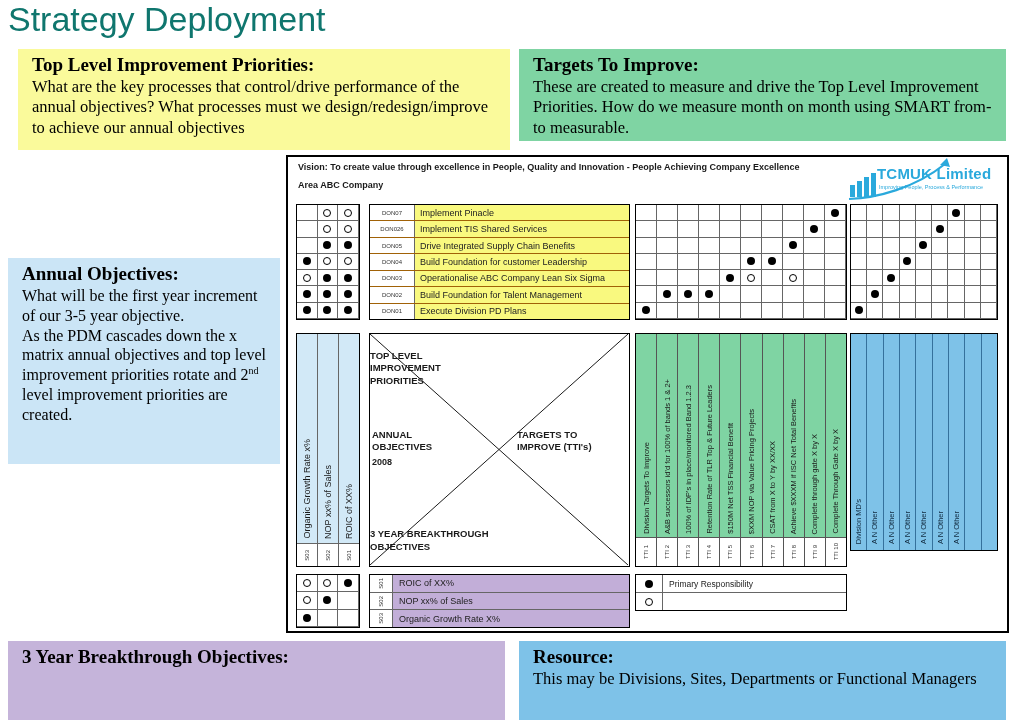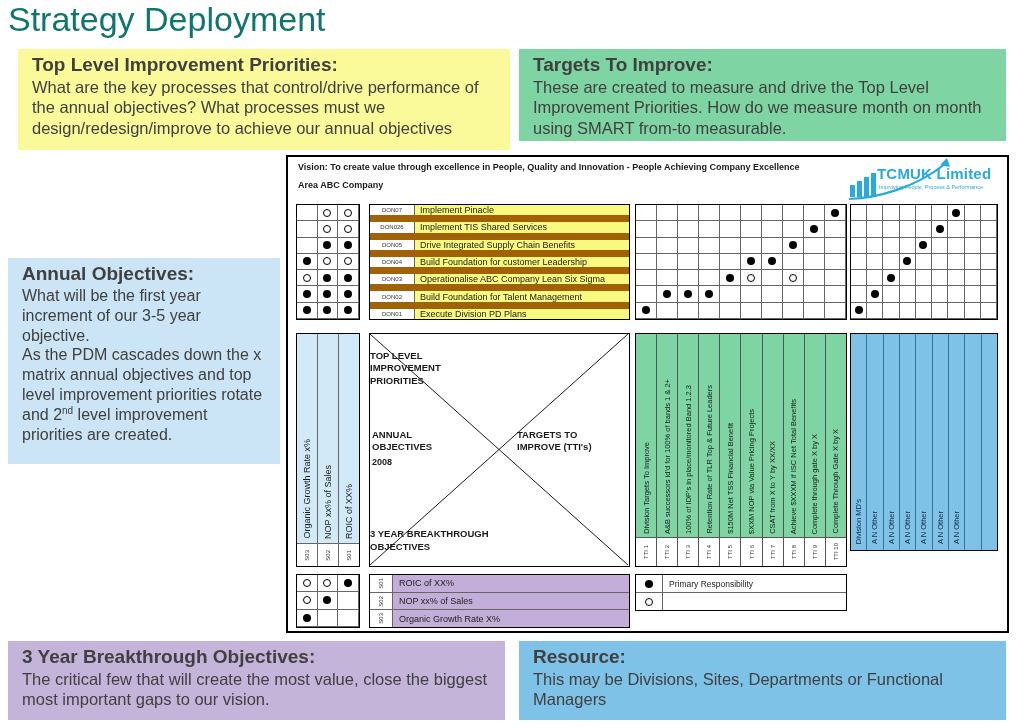--- a/index.html
+++ b/index.html
@@ -1,21 +1,21 @@
 <!DOCTYPE html>
 <html><head>
 <meta charset="utf-8">
 <style>
   html,body{margin:0;padding:0;background:#fff;}
   #stage{position:relative;width:1024px;height:728px;background:#fff;overflow:hidden;
          font-family:"Liberation Sans",sans-serif;}
   
   #page-title{position:absolute;left:8px;top:0px;font-size:34px;font-weight:normal;color:#0f766e;}
   
-  .note{position:absolute;box-sizing:border-box;color:#404040;padding:5px 14px;}
+  .note{position:absolute;box-sizing:border-box;color:#000000;padding:5px 14px;font-family:Liberation Serif, serif;}
   .note h2{margin:0 0 1px 0;font-size:19px;line-height:1.15;}
   .note p{margin:0;font-size:16.5px;line-height:1.24;}
   #note-tlip{left:18px;top:49px;width:492px;height:101px;background:#fafa9b;}
   #note-tti {left:519px;top:49px;width:487px;height:92px;background:#7fd4a3;}
   #note-ao  {left:8px;top:258px;width:272px;height:206px;background:#cbe5f6;}
   #note-ao p{font-size:16px;}
   #note-3yr {left:8px;top:641px;width:497px;height:79px;background:#c5b4da;}
   #note-res {left:519px;top:641px;width:487px;height:79px;background:#7ec2e8;}
   sup{font-size:10px;}
   
@@ -34,21 +34,21 @@
   .dot{border-radius:50%;}
   .dot.filled{width:8px;height:8px;background:#000;}
   .dot.open{width:6px;height:6px;border:1.5px solid #000;background:#fff;}
   #left-grid {left:8px;top:47px;width:64px;height:116px;}
   #tti-grid  {left:347px;top:47px;width:212px;height:116px;}
   #res-grid  {left:562px;top:47px;width:148px;height:116px;}
   #bottom-grid{left:8px;top:417px;width:64px;height:54px;}
   
   #don-rows{position:absolute;left:81px;top:47px;width:261px;height:116px;border:1.5px solid #000;
             box-sizing:border-box;display:flex;flex-direction:column;}
-  .don-row{flex:1;display:flex;border-bottom:7px solid #a16207;min-height:0;}
+  .don-row{flex:1;display:flex;border-bottom:1px solid #a16207;min-height:0;}
   .don-row:last-child{border-bottom:none;}
   .don-code{width:44px;font-size:6px;color:#333;display:flex;align-items:center;justify-content:center;
             border-right:1px solid #666;background:#fff;}
   .don-label{flex:1;background:#f9f97f;font-size:9px;color:#222;display:flex;align-items:center;padding-left:5px;}
   
   .vtext{writing-mode:vertical-rl;transform:rotate(180deg);white-space:nowrap;}
   
   #ao-cols{position:absolute;left:8px;top:176px;width:64px;height:234px;border:1.5px solid #000;
            box-sizing:border-box;display:flex;}
   .ao-col{flex:1;display:flex;flex-direction:column;border-right:1px solid #666;min-width:0;}
@@ -109,21 +109,20 @@
   </div>
 
   <div class="note" id="note-ao">
     <h2>Annual Objectives:</h2>
     <p><span>What will be the first year increment of our 3-5 year objective.</span><br>
       <span>As the PDM cascades down the x matrix annual objectives and top level improvement priorities rotate and 2</span><sup>nd</sup><span> level improvement priorities are created.</span></p>
   </div>
 
   <div class="note" id="note-3yr">
     <h2>3 Year Breakthrough Objectives:</h2>
-    <p>The critical few that will create the most value, close the biggest most important gaps to our vision.</p>
   </div>
 
   <div class="note" id="note-res">
     <h2>Resource:</h2>
     <p>This may be Divisions, Sites, Departments or Functional Managers</p>
   </div>
 
   <div id="matrix">
     <div class="vision">Vision: To create value through excellence in People, Quality and Innovation - People Achieving Company Excellence</div>
     <div class="area">Area ABC Company</div>

